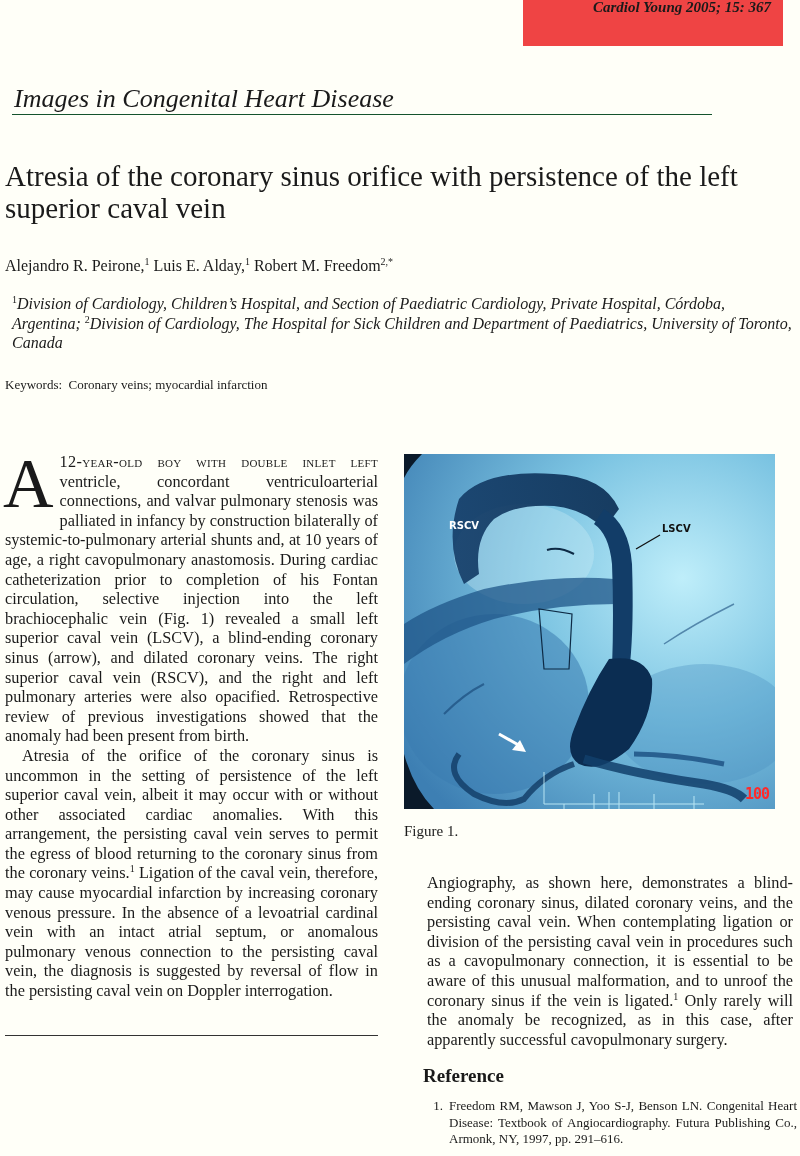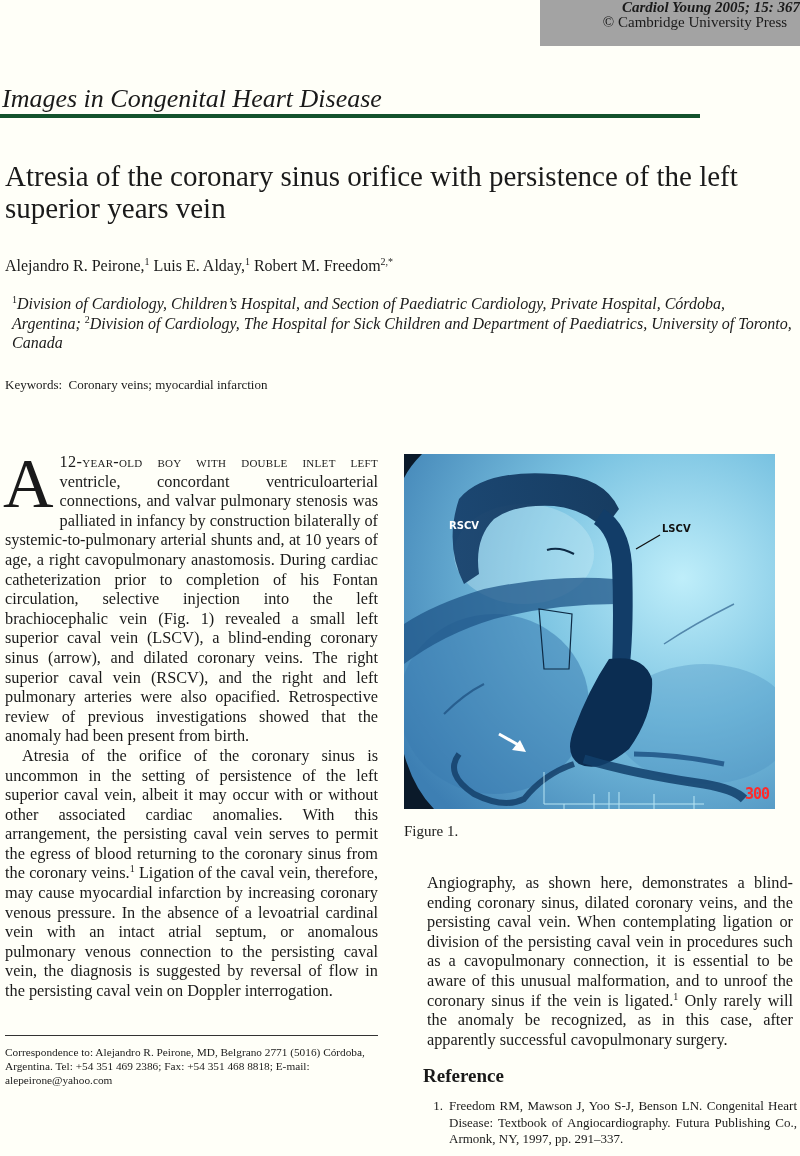--- a/index.html
+++ b/index.html
@@ -3,29 +3,29 @@
   <meta charset="utf-8">
   <style>
     html, body { margin: 0; padding: 0; }
     body {
       width: 800px; height: 1156px; position: relative; overflow: hidden;
       background: #fffff8;
       font-family: "Liberation Serif", "DejaVu Serif", serif;
       color: #1a1a1a;
     }
     .journal-info {
-      position: absolute; top: 0; right: 0; width: 260px; height: 46px;
-      background: #a3a3a3; text-align: right; box-sizing: border-box;
+      position: absolute; top: 0; right: 17px; width: 260px; height: 46px;
+      background: #ef4444; text-align: right; padding-right: 12px; box-sizing: border-box;
       font-size: 15px; line-height: 15px;
     }
     .journal-info .cite { font-style: italic; font-weight: bold; display: block; text-align: right; padding-right: 0; }
     .journal-info .line { display: block; text-align: center; padding-left: 50px; }
     .section-header {
-      position: absolute; top: 86px; left: 0; width: 700px; height: 28px;
-      border-bottom: 4px solid #14532d;
+      position: absolute; top: 86px; left: 12px; width: 700px; height: 28px;
+      border-bottom: 1px solid #14532d;
     }
     .section-header span {
       font-style: italic; font-size: 26px; line-height: 26px; position: absolute; left: 2px; top: 0;
     }
     .title {
       position: absolute; top: 160px; left: 5px; width: 780px;
       font-size: 29px; line-height: 32px; font-weight: normal; margin: 0;
     }
     .authors {
       position: absolute; top: 257px; left: 5px; font-size: 16px; line-height: 18px;
@@ -85,28 +85,27 @@
     }
     .ref-list li { display: flex; }
     .ref-list .num { width: 20px; flex: none; text-align: right; padding-right: 6px; }
     .ref-list .txt { text-align: justify; }
   </style>
 </head>
 <body>
 
 <div class="journal-info">
   <span class="cite">Cardiol Young 2005; 15: 367</span>
-  <span class="line">© Cambridge University Press</span>
 </div>
 
 <div class="section-header">
   <span>Images in Congenital Heart Disease</span>
 </div>
 
-<h1 class="title">Atresia of the coronary sinus orifice with persistence of the left superior years vein</h1>
+<h1 class="title">Atresia of the coronary sinus orifice with persistence of the left superior caval vein</h1>
 
 <div class="authors">
   <span>Alejandro R. Peirone,</span><sup>1</sup><span> Luis E. Alday,</span><sup>1</sup><span> Robert M. Freedom</span><sup>2,*</sup>
 </div>
 
 <div class="affiliations">
   <sup>1</sup><span>Division of Cardiology, Children’s Hospital, and Section of Paediatric Cardiology, Private Hospital, Córdoba, Argentina; </span><sup>2</sup><span>Division of Cardiology, The Hospital for Sick Children and Department of Paediatrics, University of Toronto, Canada</span>
 </div>
 
 <div class="keywords">
@@ -114,21 +113,20 @@
   <span>Coronary veins; myocardial infarction</span>
 </div>
 
 <div class="col-left">
   <p><span class="dropcap">A</span><span class="smallcaps">12-year-old boy with double inlet left</span><span> ventricle, concordant ventriculoarterial connections, and valvar pulmonary stenosis was palliated in infancy by construction bilaterally of systemic-to-pulmonary arterial shunts and, at 10 years of age, a right cavopulmonary anastomosis. During cardiac catheterization prior to completion of his Fontan circulation, selective injection into the left brachiocephalic vein (Fig. 1) revealed a small left superior caval vein (LSCV), a blind-ending coronary sinus (arrow), and dilated coronary veins. The right superior caval vein (RSCV), and the right and left pulmonary arteries were also opacified. Retrospective review of previous investigations showed that the anomaly had been present from birth.</span></p>
   <p><span>Atresia of the orifice of the coronary sinus is uncommon in the setting of persistence of the left superior caval vein, albeit it may occur with or without other associated cardiac anomalies. With this arrangement, the persisting caval vein serves to permit the egress of blood returning to the coronary sinus from the coronary veins.</span><sup class="ref">1</sup><span> Ligation of the caval vein, therefore, may cause myocardial infarction by increasing coronary venous pressure. In the absence of a levoatrial cardinal vein with an intact atrial septum, or anomalous pulmonary venous connection to the persisting caval vein, the diagnosis is suggested by reversal of flow in the persisting caval vein on Doppler interrogation.</span></p>
 </div>
 
 <div class="footnote-rule"></div>
 <div class="footnotes">
-  <p>Correspondence to: Alejandro R. Peirone, MD, Belgrano 2771 (5016) Córdoba, Argentina. Tel: +54 351 469 2386; Fax: +54 351 468 8818; E-mail: alepeirone@yahoo.com</p>
 </div>
 
 <div class="figure">
   <svg width="371" height="355" viewBox="0 0 371 355">
     <defs>
       <radialGradient id="bg" cx="0.75" cy="0.35" r="0.9">
         <stop offset="0" stop-color="#bfeefa"></stop>
         <stop offset="0.45" stop-color="#7cc4e2"></stop>
         <stop offset="1" stop-color="#3d7fb3"></stop>
       </radialGradient>
@@ -170,28 +168,28 @@
     <path d="M232,95 L256,81" stroke="#111" stroke-width="1.3" fill="none"></path>
 
     <g stroke="#c9f2fb" stroke-width="1" fill="none" opacity="0.85">
       <path d="M140,318 L140,350 L160,350 L160,355"></path>
       <path d="M160,350 L250,350 M190,340 L190,355 M205,338 L205,355 M215,338 L215,355 M250,340 L250,355 M290,342 L290,355"></path>
       <path d="M250,350 L300,350"></path>
     </g>
   </svg>
   <span class="fig-label" style="left:45px;top:66px;">RSCV</span>
   <span class="fig-label dark" style="left:258px;top:69px;">LSCV</span>
-  <span class="fig-scale">300</span>
+  <span class="fig-scale">100</span>
 </div>
 
 <div class="caption">Figure 1.</div>
 
 <div class="col-right">
   <p><span>Angiography, as shown here, demonstrates a blind-ending coronary sinus, dilated coronary veins, and the persisting caval vein. When contemplating ligation or division of the persisting caval vein in procedures such as a cavopulmonary connection, it is essential to be aware of this unusual malformation, and to unroof the coronary sinus if the vein is ligated.</span><sup class="ref">1</sup><span> Only rarely will the anomaly be recognized, as in this case, after apparently successful cavopulmonary surgery.</span></p>
 </div>
 
 <h2 class="ref-heading">Reference</h2>
 <ul class="ref-list">
   <li>
     <span class="num">1.</span>
-    <span class="txt">Freedom RM, Mawson J, Yoo S-J, Benson LN. Congenital Heart Disease: Textbook of Angiocardiography. Futura Publishing Co., Armonk, NY, 1997, pp. 291–337.</span>
+    <span class="txt">Freedom RM, Mawson J, Yoo S-J, Benson LN. Congenital Heart Disease: Textbook of Angiocardiography. Futura Publishing Co., Armonk, NY, 1997, pp. 291–616.</span>
   </li>
 </ul>
 
 </body></html>

